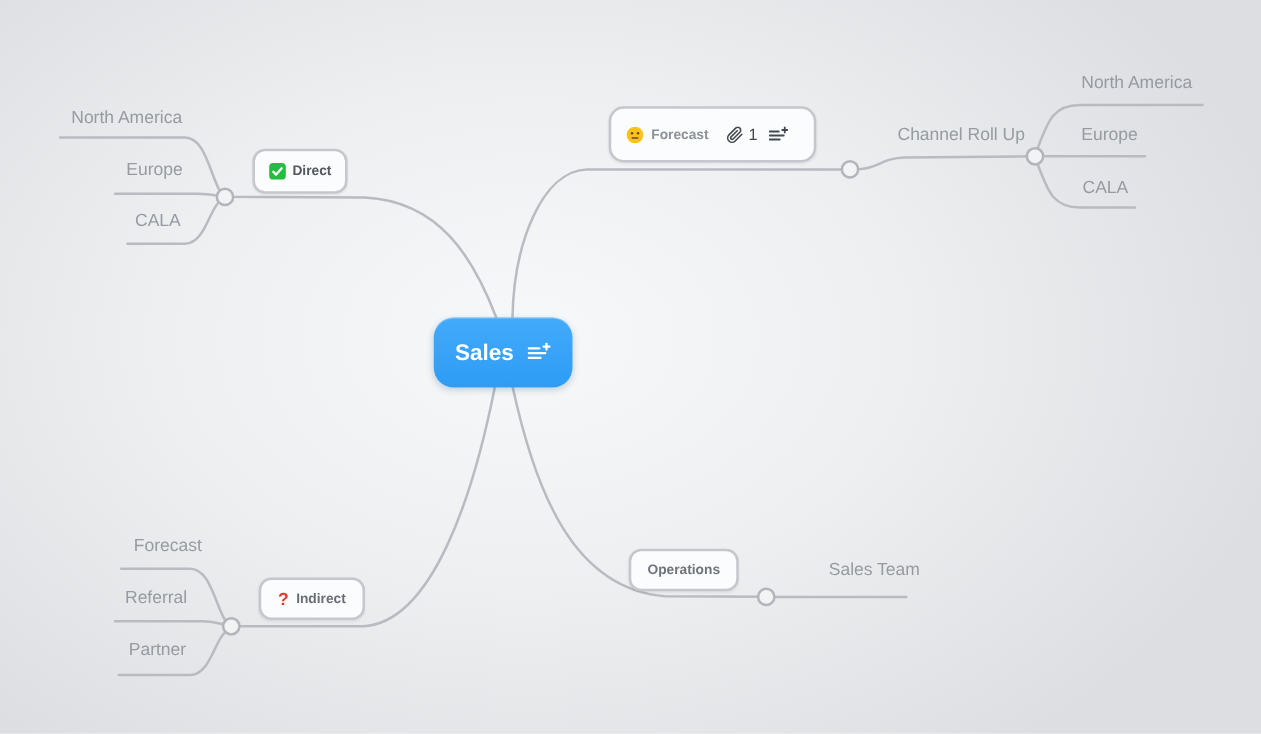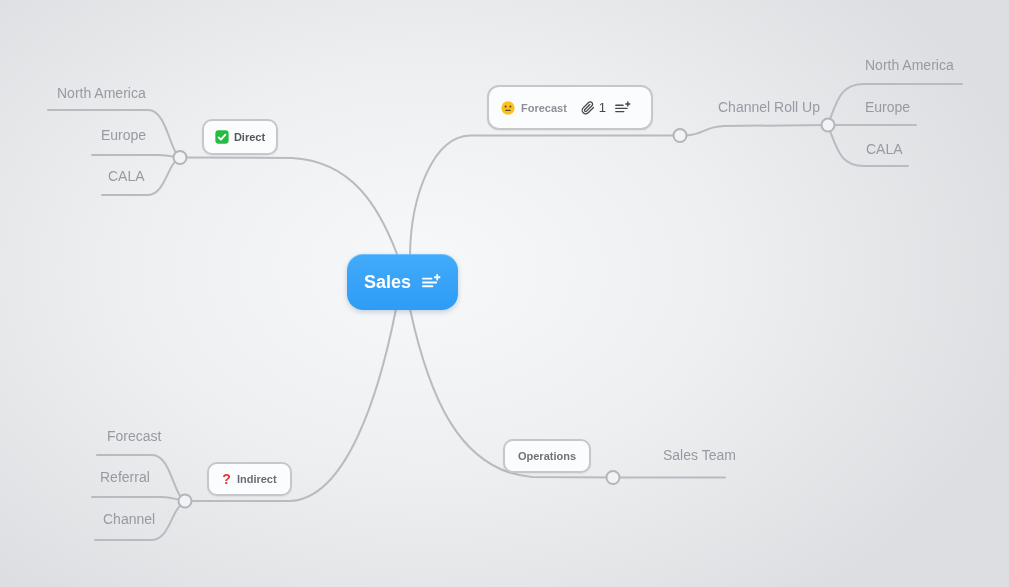--- a/index.html
+++ b/index.html
@@ -88,21 +88,21 @@
       <circle cx="828" cy="125" r="6.5"></circle>
     </g>
   </svg>
 
   <div class="leaf-label" style="left:57px;top:85px">North America</div>
   <div class="leaf-label" style="left:101px;top:127px">Europe</div>
   <div class="leaf-label" style="left:108px;top:168px">CALA</div>
 
   <div class="leaf-label" style="left:107px;top:428px">Forecast</div>
   <div class="leaf-label" style="left:100px;top:469px">Referral</div>
-  <div class="leaf-label" style="left:103px;top:511px">Channel</div>
+  <div class="leaf-label" style="left:103px;top:511px">Partner</div>
 
   <div class="leaf-label" style="left:663px;top:447px">Sales Team</div>
 
   <div class="leaf-label" style="left:718px;top:99px">Channel Roll Up</div>
   <div class="leaf-label" style="left:865px;top:57px">North America</div>
   <div class="leaf-label" style="left:865px;top:99px">Europe</div>
   <div class="leaf-label" style="left:866px;top:141px">CALA</div>
 
   <div class="bubble" id="node-direct" style="left:202px;top:119px;width:76px;height:36px">
     <span class="emoji">

